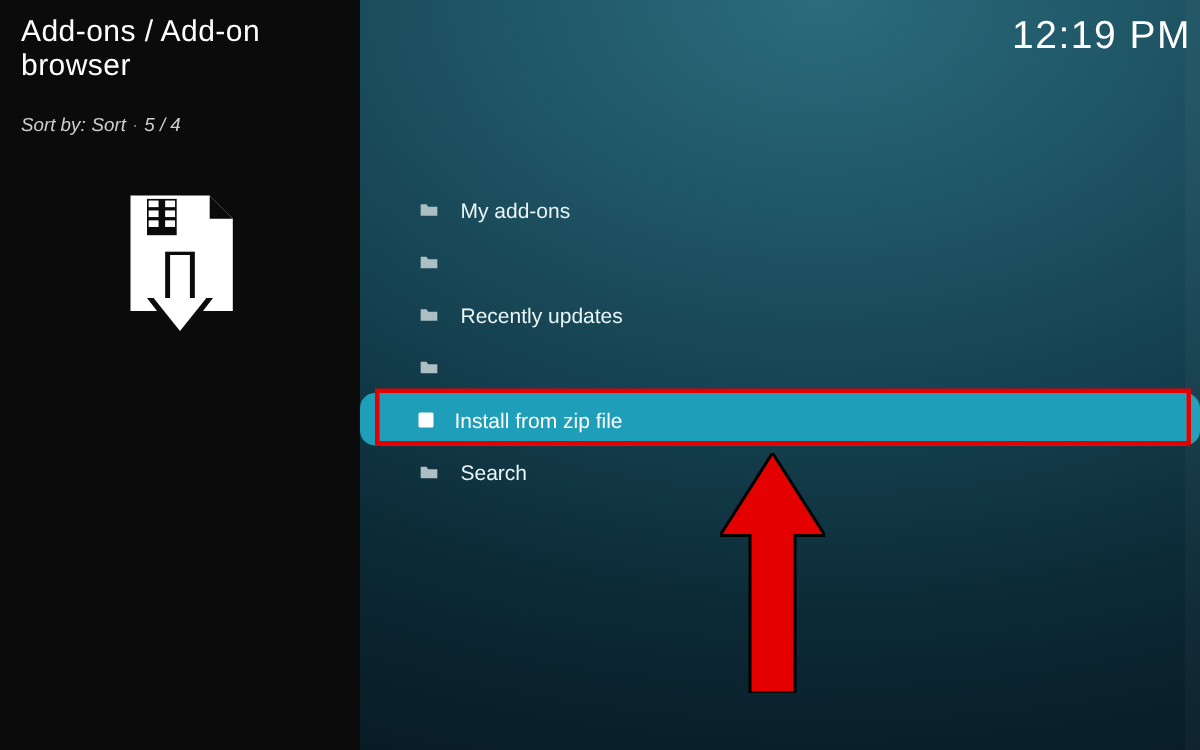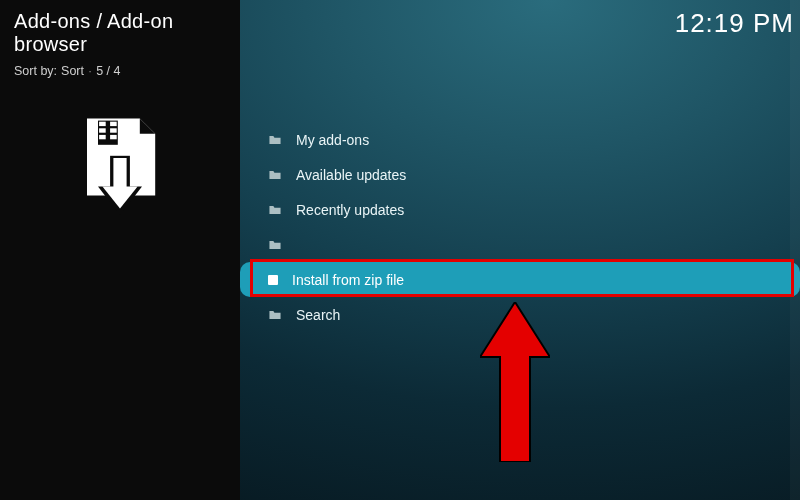--- a/index.html
+++ b/index.html
@@ -7,39 +7,39 @@
     font-family:"Segoe UI","Helvetica Neue",Arial,sans-serif; }
   body { background:#000; color:#e8e8e8; }
 
   
   .root { position:relative; width:800px; height:500px; display:flex; }
 
   
   .sidebar { width:240px; height:100%; background:#0b0b0b;
     display:flex; flex-direction:column; padding:10px 14px 4px; }
   .breadcrumb { font-size:20px; font-weight:400; color:#ffffff; letter-spacing:0.3px; }
-  .sortline   { font-size:12.5px; color:#cfcfcf; margin-top:8px; display:flex; gap:4px; }
+  .sortline   { font-size:12.5px; color:#cfcfcf; margin-top:20px; display:flex; gap:4px;font-style:italic; }
   .sortline .sep { opacity:.6; }
   .hero-icon { flex:0 0 auto; margin:36px auto 0; }
   .options { margin-top:auto; display:flex; align-items:center; gap:8px;
     font-size:14px; color:#dcdcdc; }
   .options svg { flex:0 0 auto; }
 
   
   .main { flex:1; position:relative; height:100%;
     background:
       radial-gradient(900px 600px at 55% 0%,
         #2a6c7d 0%, #1f5565 25%, #143f4e 48%, #0c2a36 68%, #06151c 100%);
   }
   .clock { position:absolute; top:8px; right:6px; font-size:26px;
     font-weight:300; color:#ffffff; letter-spacing:1px; }
 
   .list { position:absolute; left:0; right:0; top:122px; }
   .row { height:35px; display:flex; align-items:center; gap:14px;
-    padding-left:28px; padding-right:10px; cursor:pointer; }
+    padding-left:39px; padding-right:10px; cursor:pointer; }
   .row .label { font-size:14px; color:#e9f4f6; }
   .row.selected { background:#1e9eb8;border-radius:10px; }
   .row.selected .label { color:#ffffff; }
   .folder-icon { width:14px; height:10px; display:block; fill:#acbfc3; }
   .zip-icon { width:10px; height:10px; background:#ffffff; display:block;
     border-radius:1px; }
 
   
   .anno-rect { position:absolute; border:3px solid #e40000; pointer-events:none; }
   .anno-arrow { position:absolute; pointer-events:none; }
@@ -94,21 +94,20 @@
       <div class="row">
         <svg class="folder-icon" viewBox="0 0 24 18">
             <path d="M2 2h7l2 3h11v11H2z"></path>
           </svg>
         <span class="label">My add-ons</span>
       </div>
       <div class="row">
         <svg class="folder-icon" viewBox="0 0 24 18">
             <path d="M2 2h7l2 3h11v11H2z"></path>
           </svg>
-        <span class="label">Available updates</span>
       </div>
       <div class="row">
         <svg class="folder-icon" viewBox="0 0 24 18">
             <path d="M2 2h7l2 3h11v11H2z"></path>
           </svg>
         <span class="label">Recently updates</span>
       </div>
       <div class="row">
         <svg class="folder-icon" viewBox="0 0 24 18">
             <path d="M2 2h7l2 3h11v11H2z"></path>

